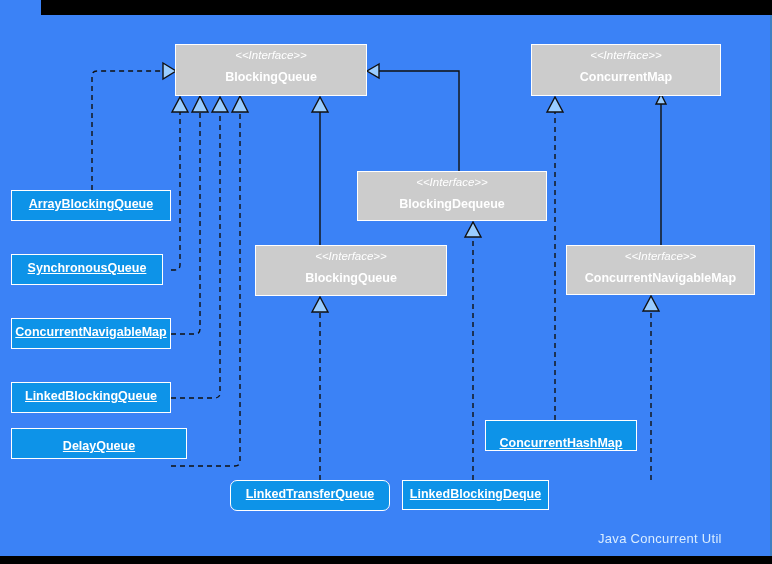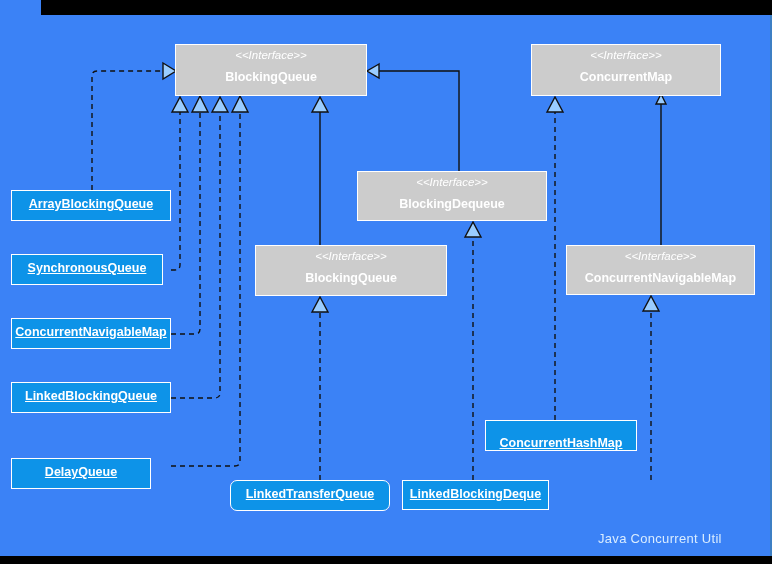--- a/index.html
+++ b/index.html
@@ -198,21 +198,21 @@
   </div>
 
   <div class="node cls" style="left:11px;top:318px;width:160px;height:31px;">
     <span class="node-name">ConcurrentNavigableMap</span>
   </div>
 
   <div class="node cls" style="left:11px;top:382px;width:160px;height:31px;">
     <span class="node-name">LinkedBlockingQueue</span>
   </div>
 
-  <div class="node cls" style="left:11px;top:458px;width:140px;height:31px;">
+  <div class="node cls" style="left:11px;top:428px;width:176px;height:31px;justify-content:center;">
     <span class="node-name">DelayQueue</span>
   </div>
 
   <div class="node cls" style="left:230px;top:480px;width:160px;height:31px;border-radius:7px;">
     <span class="node-name">LinkedTransferQueue</span>
   </div>
 
   <div class="node cls" style="left:402px;top:480px;width:147px;height:30px;">
     <span class="node-name">LinkedBlockingDeque</span>
   </div>

